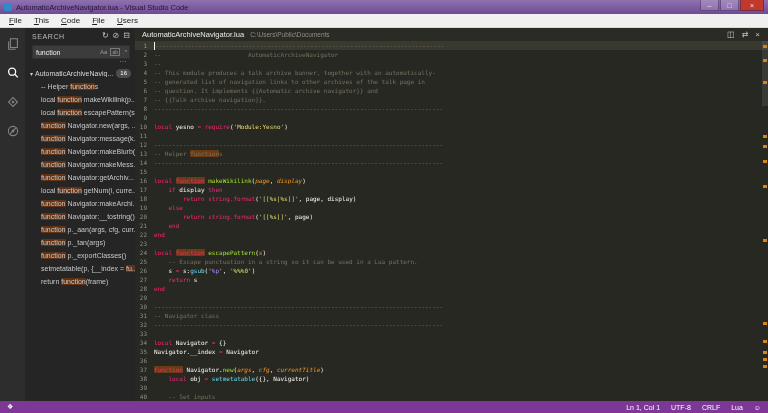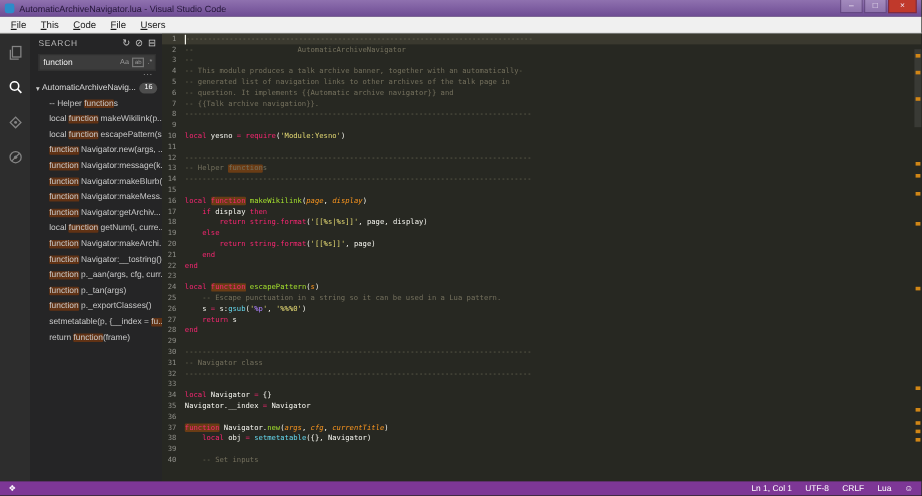--- a/index.html
+++ b/index.html
@@ -186,20 +186,29 @@
           <div class="result-row"><span class="m">function</span><span> p._aan(args, cfg, curr...</span></div>
           <div class="result-row"><span class="m">function</span><span> p._tan(args)</span></div>
           <div class="result-row"><span class="m">function</span><span> p._exportClasses()</span></div>
           <div class="result-row"><span>setmetatable(p, {__index = </span><span class="m">fu...</span></div>
           <div class="result-row"><span>return </span><span class="m">function</span><span>(frame)</span></div>
         </div>
     </div>
   </div>
 
   <div class="editor">
+    <div class="ed-title">
+      <span class="ed-file">AutomaticArchiveNavigator.lua</span>
+      <span class="ed-path">C:\Users\Public\Documents</span>
+      <span class="ed-actions">
+        <span>◫</span>
+        <span>⇄</span>
+        <span>×</span>
+      </span>
+    </div>
     <div class="code">
       <div>
           <div class="code-line current"><span class="ln">1</span><span class="lc"><span class="cursor"></span><span class="tk-cm">--------------------------------------------------------------------------------</span></span></div>
           <div class="code-line"><span class="ln">2</span><span class="lc"><span class="tk-cm">--                        AutomaticArchiveNavigator</span></span></div>
           <div class="code-line"><span class="ln">3</span><span class="lc"><span class="tk-cm">--</span></span></div>
           <div class="code-line"><span class="ln">4</span><span class="lc"><span class="tk-cm">-- This module produces a talk archive banner, together with an automatically-</span></span></div>
           <div class="code-line"><span class="ln">5</span><span class="lc"><span class="tk-cm">-- generated list of navigation links to other archives of the talk page in</span></span></div>
           <div class="code-line"><span class="ln">6</span><span class="lc"><span class="tk-cm">-- question. It implements {{Automatic archive navigator}} and</span></span></div>
           <div class="code-line"><span class="ln">7</span><span class="lc"><span class="tk-cm">-- {{Talk archive navigation}}.</span></span></div>
           <div class="code-line"><span class="ln">8</span><span class="lc"><span class="tk-cm">--------------------------------------------------------------------------------</span></span></div>

